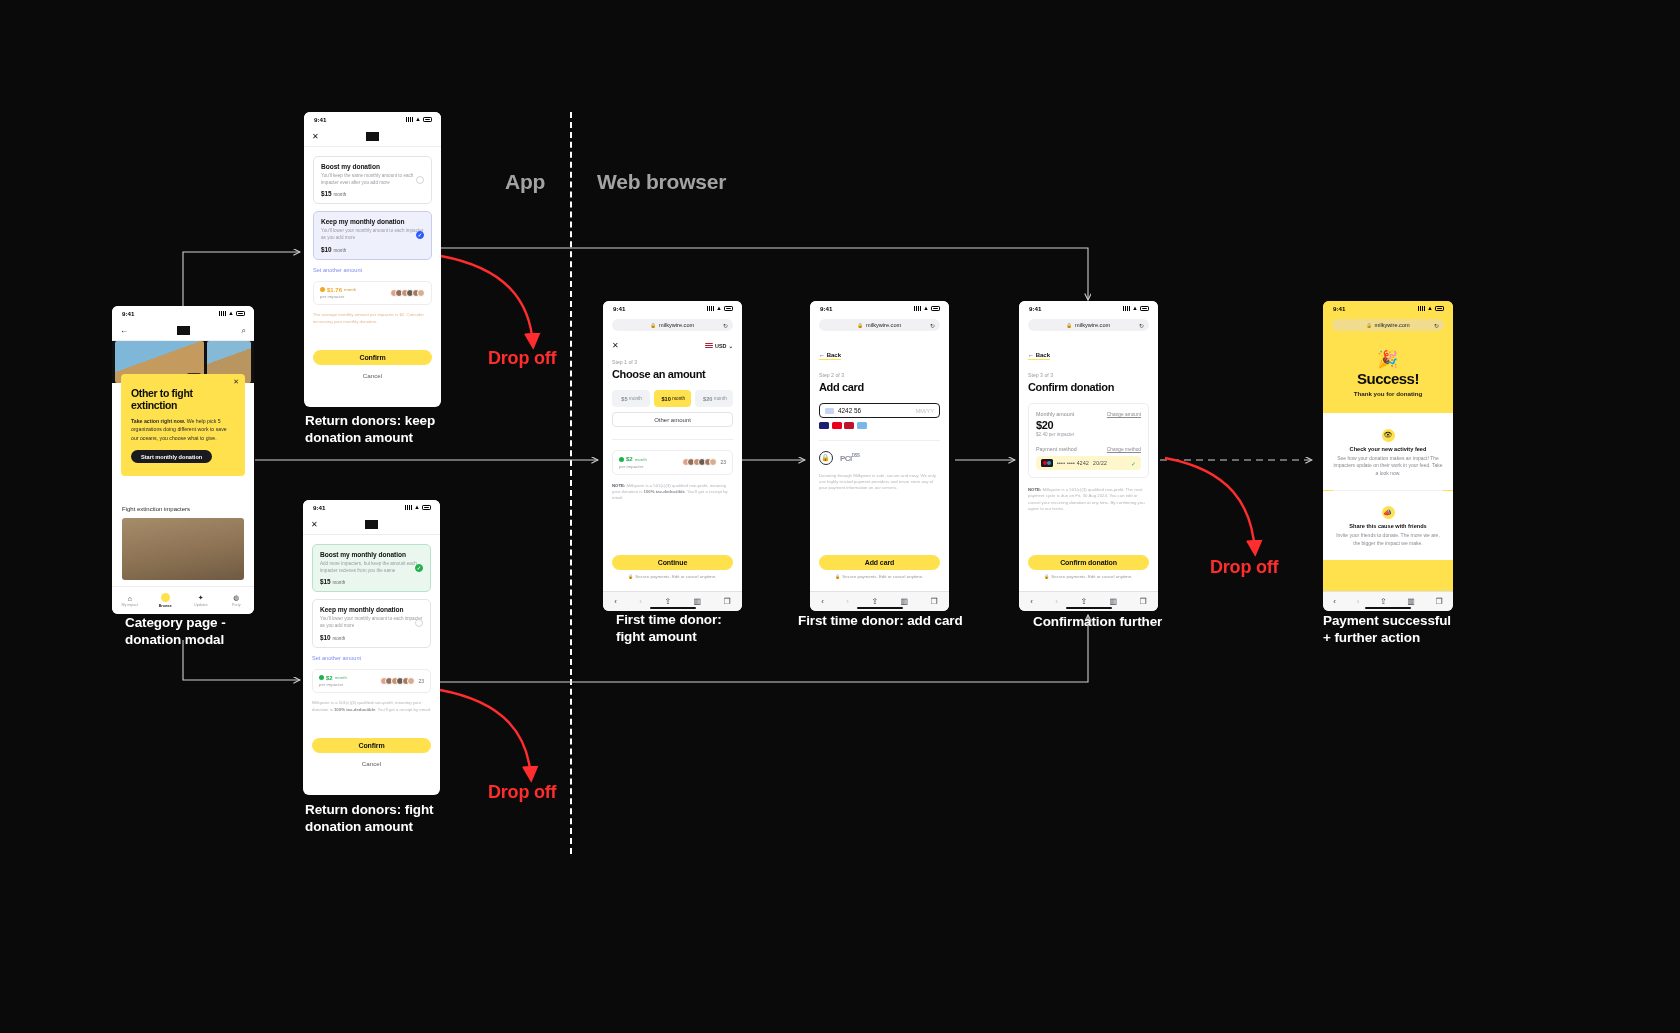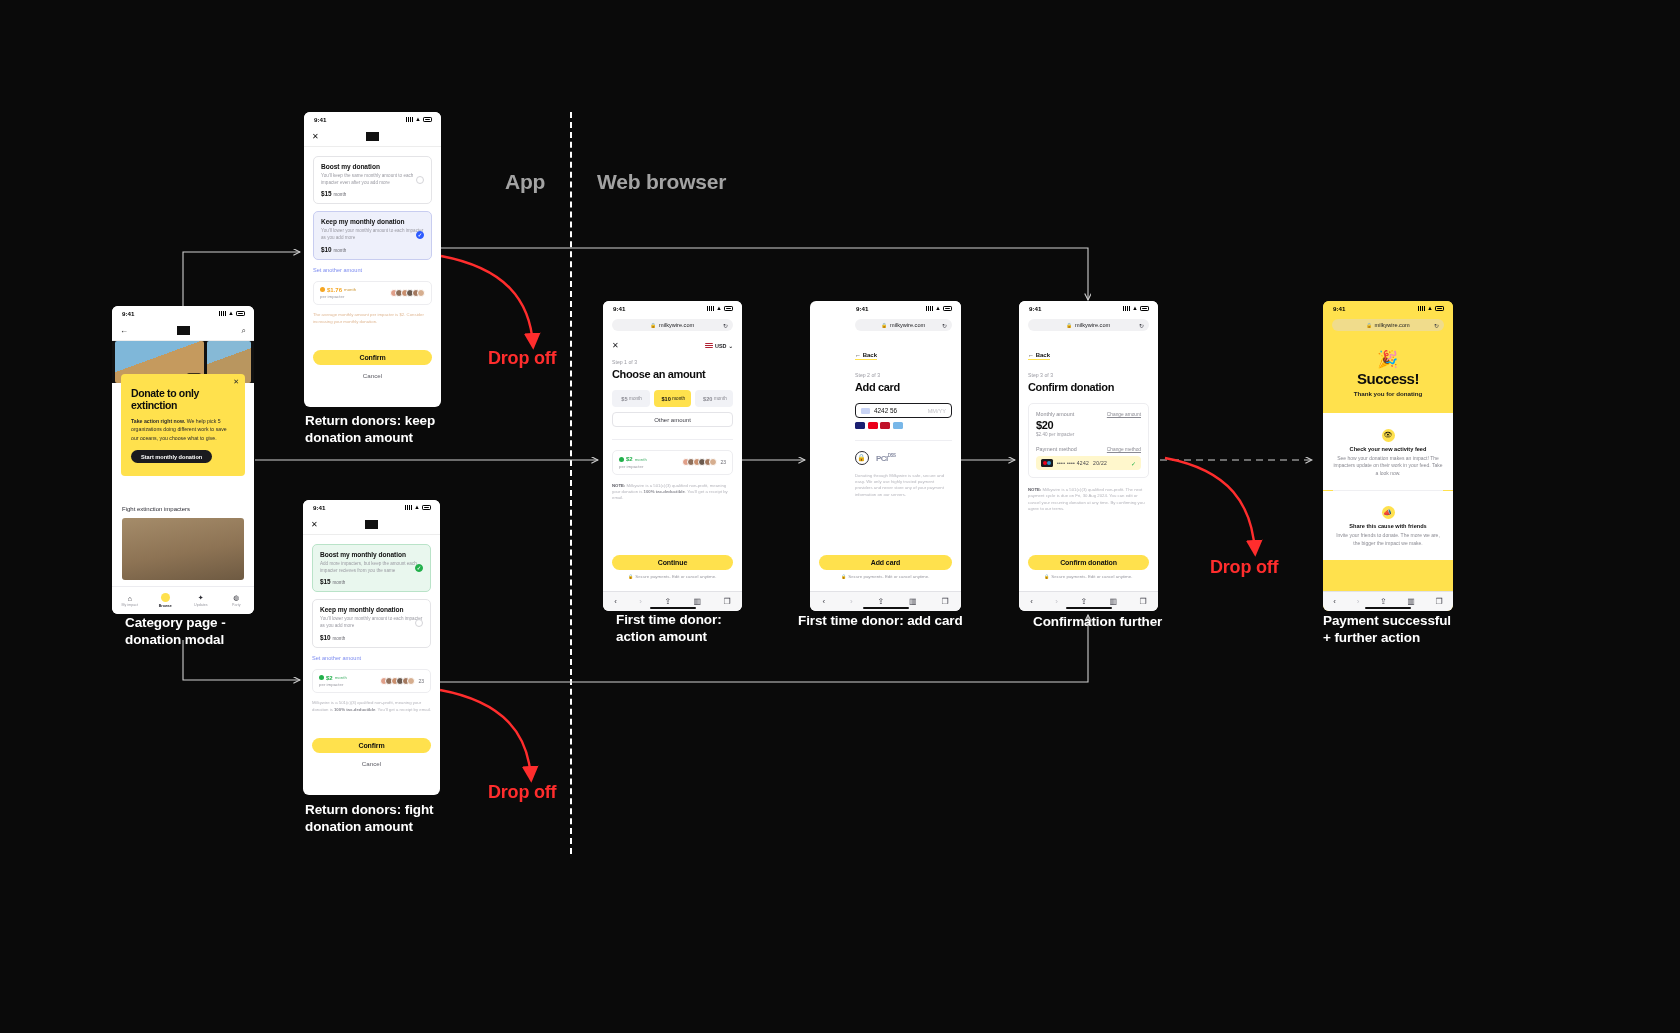--- a/index.html
+++ b/index.html
@@ -268,21 +268,21 @@
 
     <div style="height:42px; background:#111; display:flex; gap:3px; padding:0 3px;">
       <div style="flex:2; background:linear-gradient(160deg,#7fb7d9 0 42%, #c59a5e 42% 100%); position:relative; border-radius:2px;">
         <div style="position:absolute;right:3px;bottom:3px;background:rgba(0,0,0,.7);color:#fff;font-size:4px;padding:1px 3px;border-radius:2px;">6:30</div>
       </div>
       <div style="flex:1; background:linear-gradient(160deg,#86b9d6 0 40%, #b9965f 40% 100%); border-radius:2px;"></div>
     </div>
 
     <div style="position:absolute; left:9px; top:68px; width:124px; background:#ffe14d; border-radius:4px; padding:13px 10px 13px;">
       <span style="position:absolute; right:6px; top:4px; font-size:7px; color:#2b2b2b;">✕</span>
-      <div style="font-size:10.5px; font-weight:700; color:#0d0d0d; line-height:1.15; letter-spacing:-0.35px;">Donate to only extinction</div>
+      <div style="font-size:10.5px; font-weight:700; color:#0d0d0d; line-height:1.15; letter-spacing:-0.35px;">Other to fight extinction</div>
       <div style="font-size:5.2px; color:#2b2b2b; line-height:1.6; margin-top:6px;"><b>Take action right now.</b><span> We help pick 5 organizations doing different work to save our oceans, you choose what to give.</span></div>
       <div style="margin-top:8px; display:inline-flex; align-items:center; justify-content:center; background:#1b1b1f; color:#fff; border-radius:20px; height:13px; padding:0 10px; font-size:5.6px; font-weight:700;">Start monthly donation</div>
     </div>
     <div style="position:absolute; left:10px; top:200px; font-size:6px; color:#2b2b33;">Fight extinction impacters</div>
     <div style="position:absolute; left:10px; top:212px; width:122px; height:62px; border-radius:3px; background:linear-gradient(170deg,#a58c6a 0%,#8d7354 55%,#6e5a42 100%);"></div>
 
     <div style="position:absolute; left:0; right:0; bottom:0; height:28px; background:#fff; border-top:0.5px solid #ececf0; display:flex; align-items:center;">
       <div style="flex:1; text-align:center;">
         <div style="font-size:7px; color:#2b2b33;">⌂</div>
         <div style="font-size:3.6px; color:#9a9aa2; margin-top:1px;">My impact</div>
@@ -497,24 +497,24 @@
       <span>‹</span>
       <span style="color:#c3c3ca;">›</span>
       <span>⇪</span>
       <span>▥</span>
       <span>❐</span>
     </div>
     <div class="homebar"></div>
   </div>
   <div class="caption" style="left:616px; top:612px;">
     <div>First time donor:</div>
-    <div>action amount</div>
-  </div>
-
-  <div class="phone" style="left:810px; top:301px; width:151px; height:310px;padding-left:36px;">
+    <div>fight amount</div>
+  </div>
+
+  <div class="phone" style="left:810px; top:301px; width:139px; height:310px;">
     <div class="statusbar">
       <span>9:41</span>
       <span class="icons">
         <i class="bar-sig"></i>
         <i class="wifi">▲</i>
         <i class="batt"></i>
       </span>
     </div>
     <div class="urlbar">
       <span class="lock">🔒</span>

